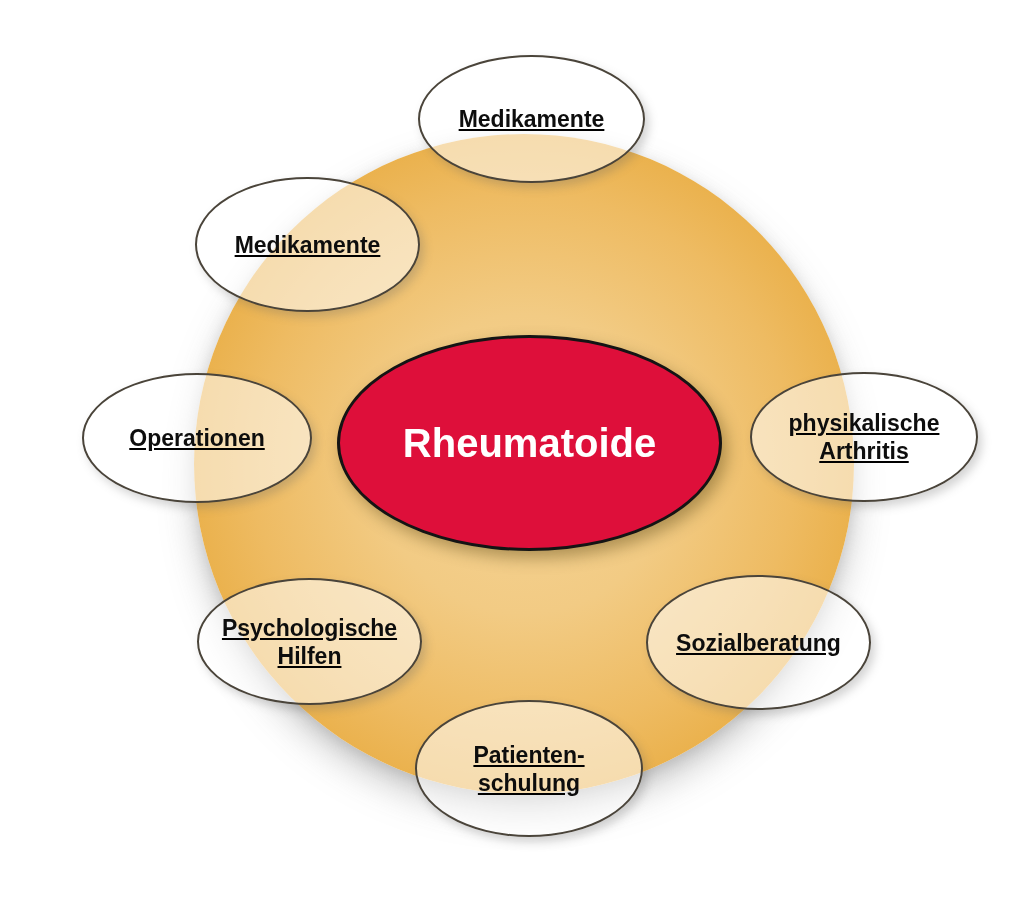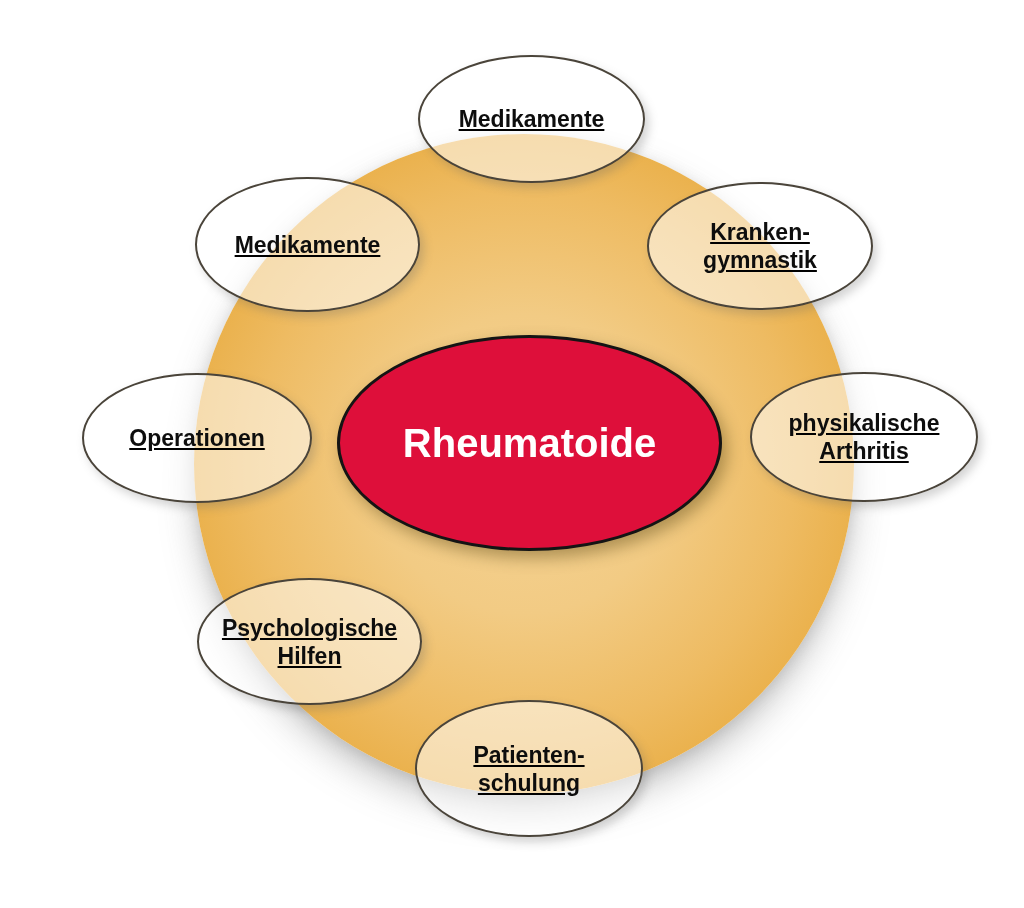--- a/index.html
+++ b/index.html
@@ -90,30 +90,29 @@
 <body>
 
 <div class="stage">
 
   <div class="big-circle"></div>
 
   <div class="node n-medikamente">
     <span class="line">Medikamente</span>
   </div>
 
-  <div class="node n-krankengymnastik">
-    <span class="line">Kranken-</span>
-    <span class="line">gymnastik</span>
-  </div>
 
   <div class="node n-physikalische">
     <span class="line">physikalische</span>
     <span class="line">Arthritis</span>
   </div>
 
+  <div class="node n-sozialberatung">
+    <span class="line">Sozialberatung</span>
+  </div>
 
   <div class="node n-psychologische">
     <span class="line">Psychologische</span>
     <span class="line">Hilfen</span>
   </div>
 
   <div class="node n-patientenschulung">
     <span class="line">Patienten-</span>
     <span class="line">schulung</span>
   </div>

